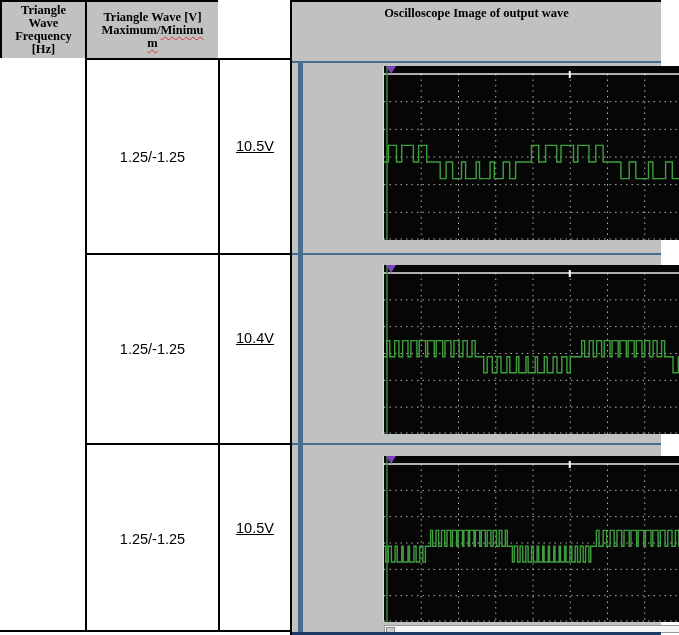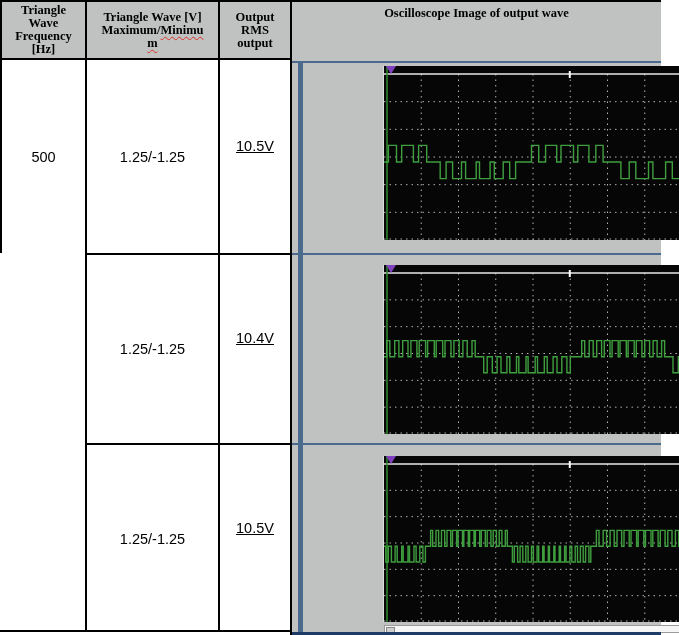--- a/index.html
+++ b/index.html
@@ -50,27 +50,21 @@
     <div>Frequency</div>
     <div>[Hz]</div>
   </div>
 
   <div class="cell hcell c2 hrow">
     <div>Triangle Wave [V]</div>
     <div><span>Maximum/</span><span class="sq">Minimu</span></div>
     <div><span class="sq">m</span></div>
   </div>
 
-  <div class="cell hcell c3 hrow">
-    <div>Output</div>
-    <div>RMS</div>
-    <div>output</div>
-  </div>
 
-  <div class="cell bcell c1 r1">500</div>
   <div class="cell bcell c2 r1">1.25/-1.25</div>
   <div class="cell bcell c3 r1">
       <span class="rms-val">10.5V</span>
     </div>
 
   <div class="cell bcell c2 r2">1.25/-1.25</div>
   <div class="cell bcell c3 r2">
       <span class="rms-val">10.4V</span>
     </div>
 

